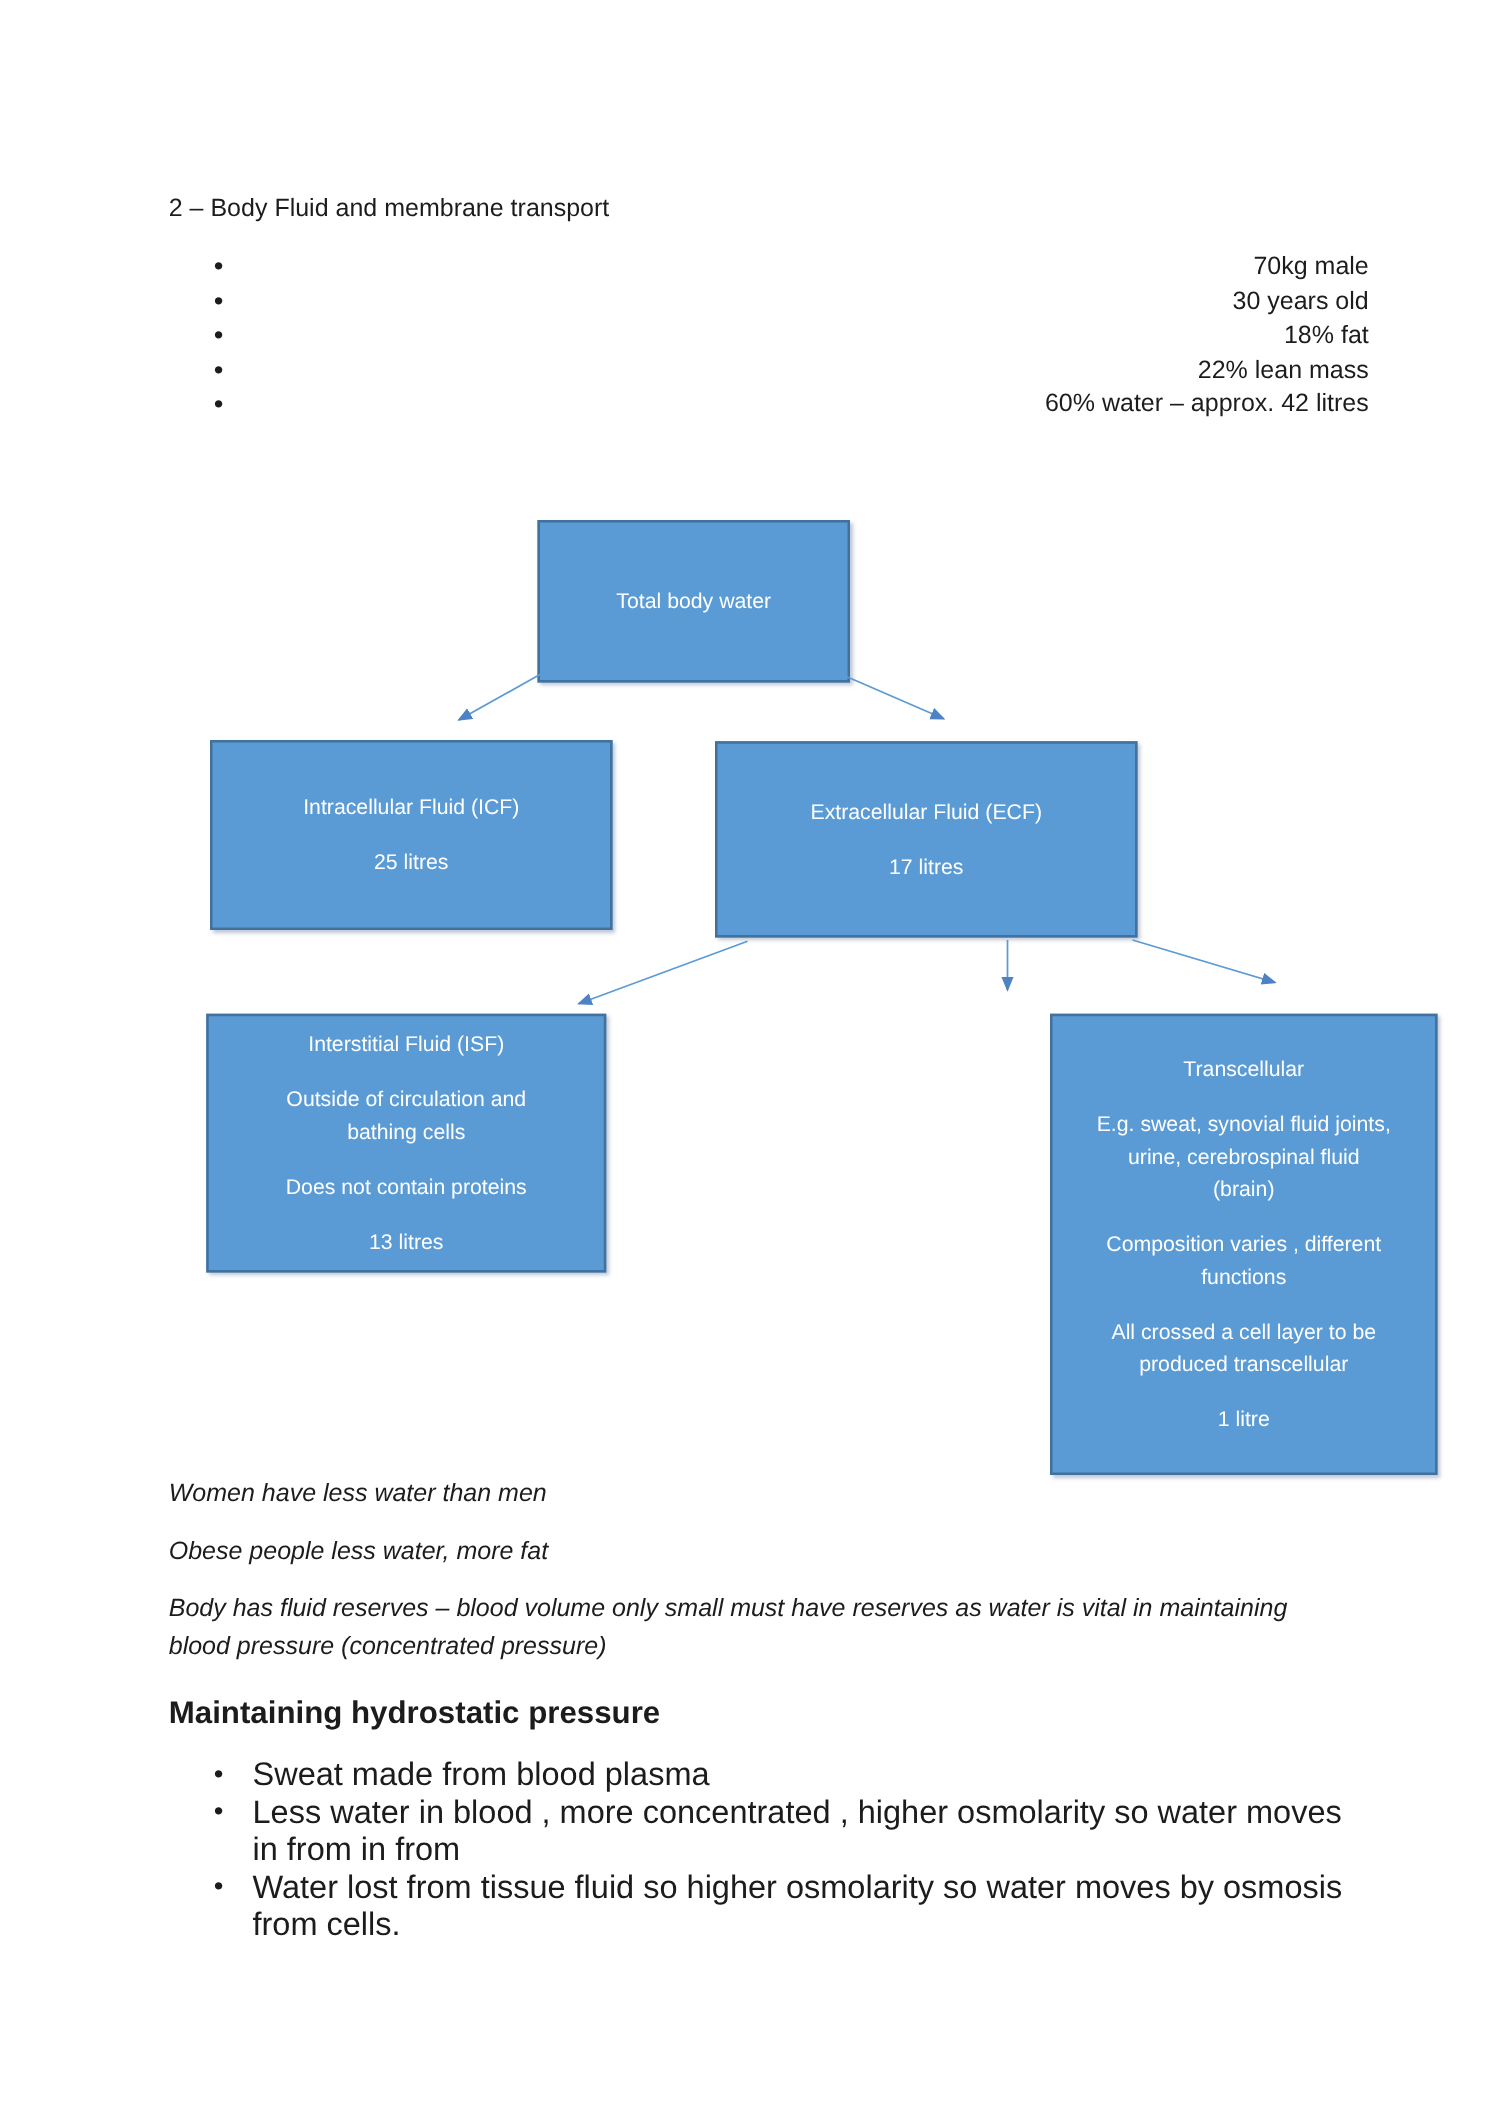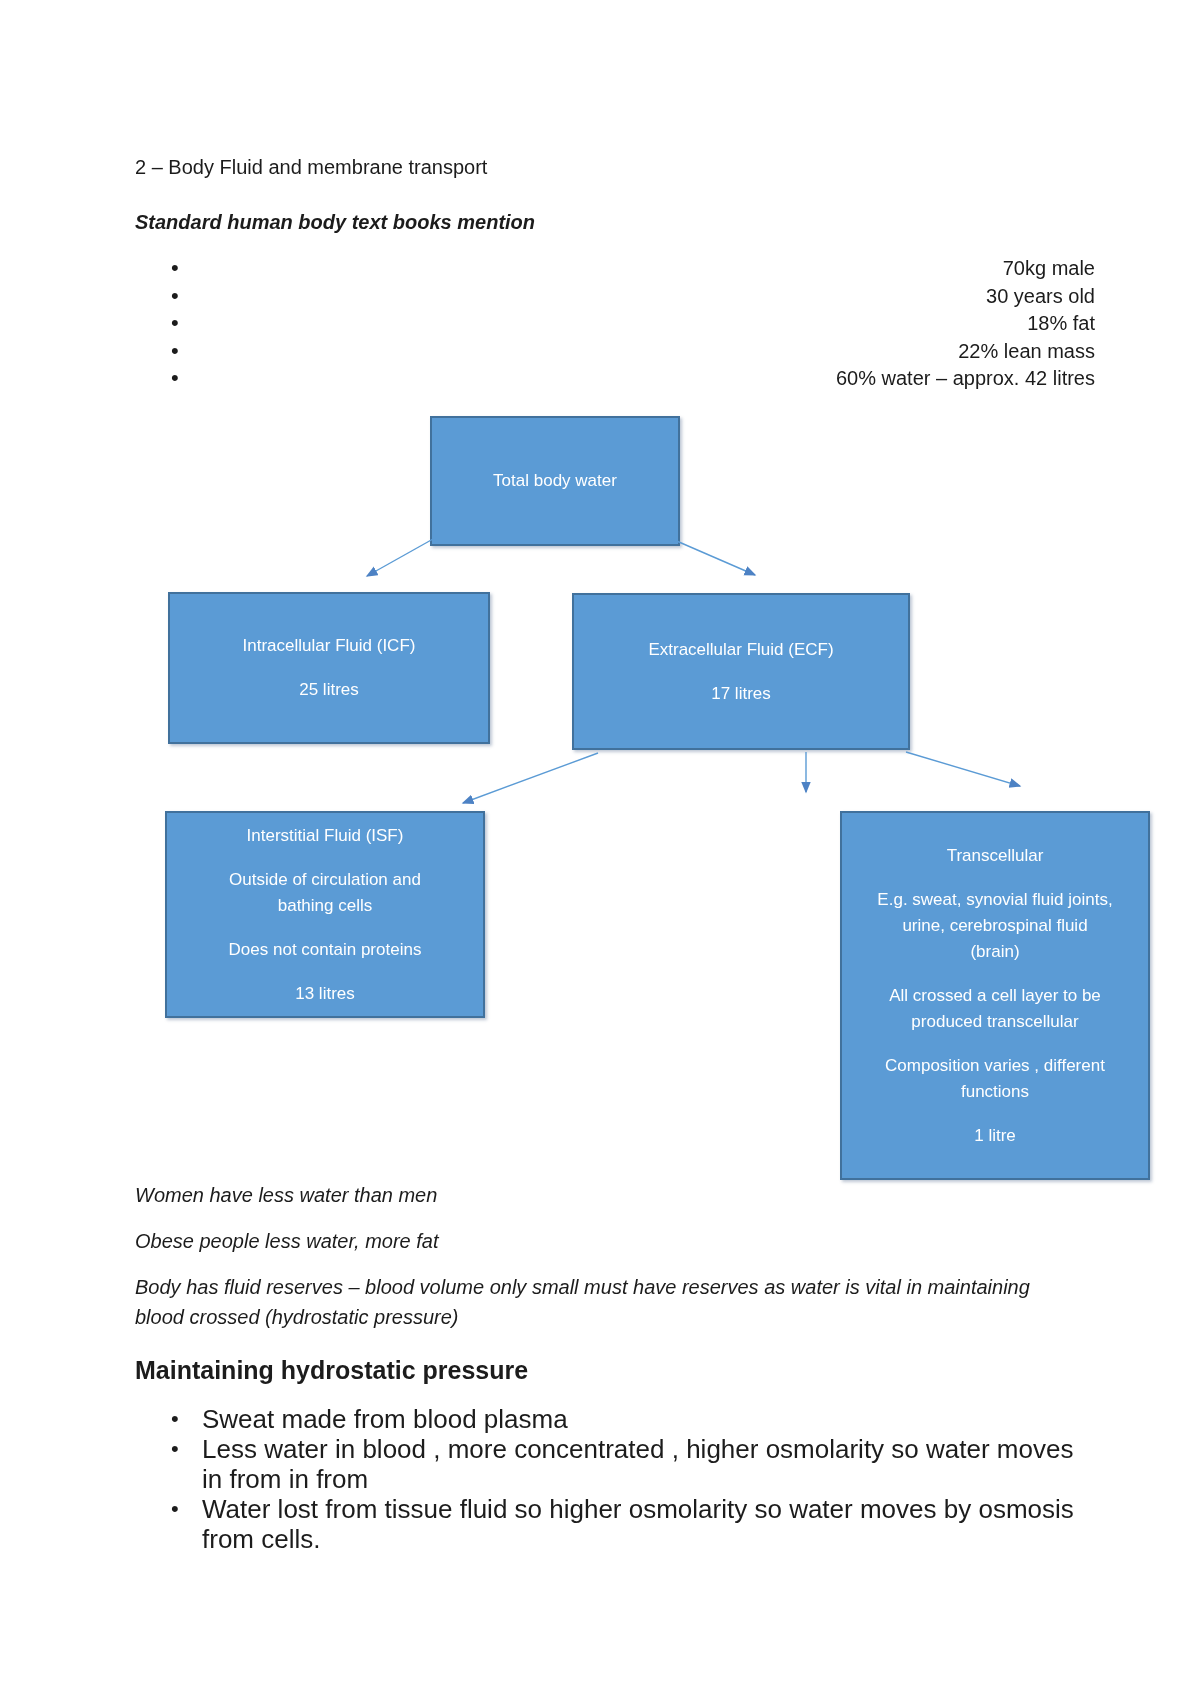--- a/index.html
+++ b/index.html
@@ -58,21 +58,20 @@
   ul.bullets2 li::before{content:"\2022";position:absolute;left:-31px;top:0;font-size:22px;}
   ul.bullets2 li .ln{display:block;}
 </style>
 </head>
 <body>
 
 <div class="page">
 
   <div class="top-block">
     <div class="doc-title">2 – Body Fluid and membrane transport</div>
-    <div class="doc-subtitle">Standard human body text books mention</div>
     <ul class="bullets">
         <li><span class="ln">70kg male</span></li>
         <li><span class="ln">30 years old</span></li>
         <li><span class="ln">18% fat</span></li>
         <li><span class="ln">22% lean mass</span></li>
         <li><span class="ln">60% water – approx. 42 litres</span></li>
       </ul>
   </div>
 
   <div class="box box-tbw">
@@ -114,26 +113,26 @@
   <div class="box box-trans">
       <p>
         <span class="ln">Transcellular</span>
       </p>
       <p>
         <span class="ln">E.g. sweat, synovial fluid joints,</span>
         <span class="ln">urine, cerebrospinal fluid</span>
         <span class="ln">(brain)</span>
       </p>
       <p>
+        <span class="ln">Composition varies , different</span>
+        <span class="ln">functions</span>
+      </p>
+      <p>
         <span class="ln">All crossed a cell layer to be</span>
         <span class="ln">produced transcellular</span>
-      </p>
-      <p>
-        <span class="ln">Composition varies , different</span>
-        <span class="ln">functions</span>
       </p>
       <p>
         <span class="ln">1 litre</span>
       </p>
     </div>
 
   <svg class="connectors" width="1200" height="1698" viewBox="0 0 1200 1698">
     <defs>
       <marker id="ah" markerWidth="10" markerHeight="8" refX="7.5" refY="3.5" orient="auto">
         <path class="ah" d="M0,0 L8.5,3.5 L0,7 Z"></path>
@@ -149,21 +148,21 @@
   <div class="bottom-block">
     <div class="notes">
         <p>
           <span class="ln">Women have less water than men</span>
         </p>
         <p>
           <span class="ln">Obese people less water, more fat</span>
         </p>
         <p>
           <span class="ln">Body has fluid reserves – blood volume only small must have reserves as water is vital in maintaining</span>
-          <span class="ln">blood crossed (hydrostatic pressure)</span>
+          <span class="ln">blood pressure (concentrated pressure)</span>
         </p>
       </div>
     <div class="section-heading">Maintaining hydrostatic pressure</div>
     <ul class="bullets2">
         <li>
           <span class="ln">Sweat made from blood plasma</span>
         </li>
         <li>
           <span class="ln">Less water in blood , more concentrated , higher osmolarity so water moves in from in from</span>
         </li>

